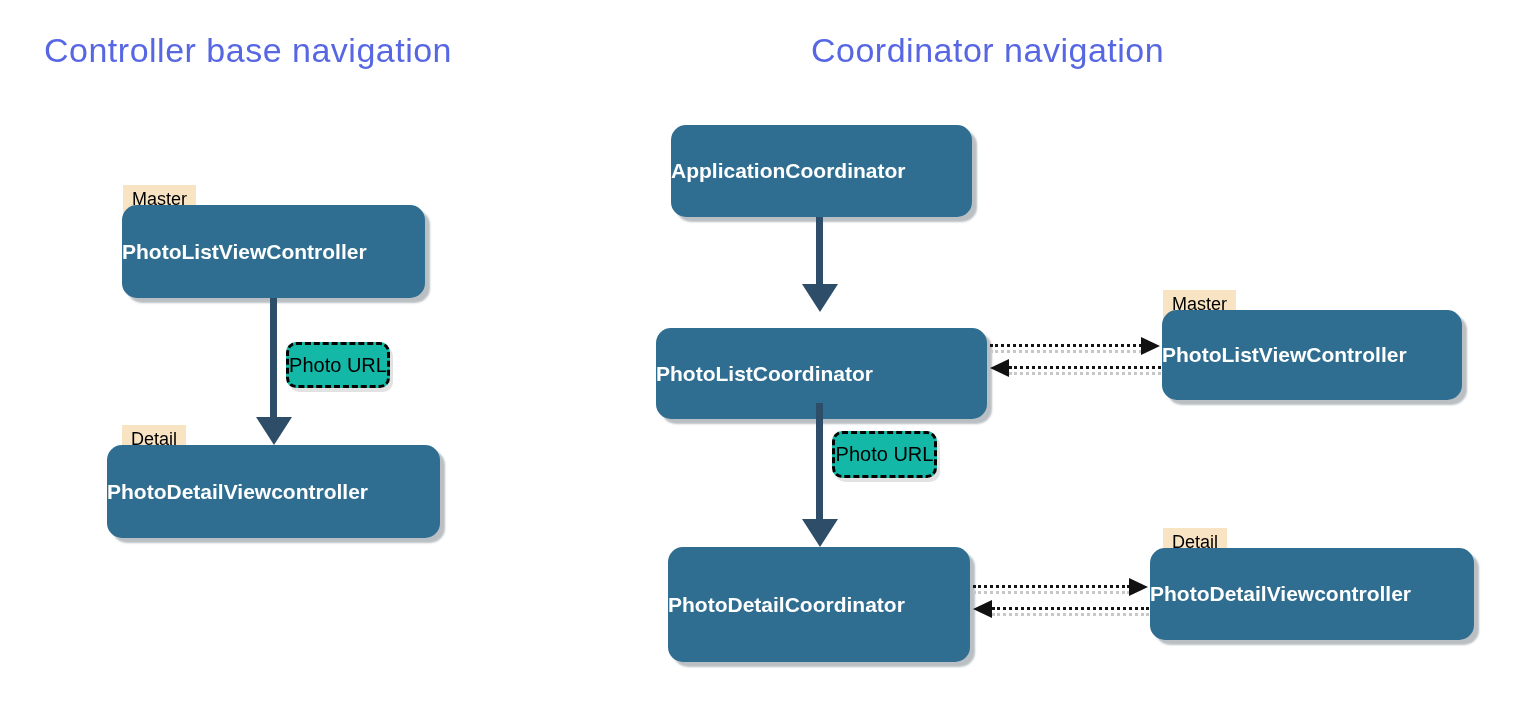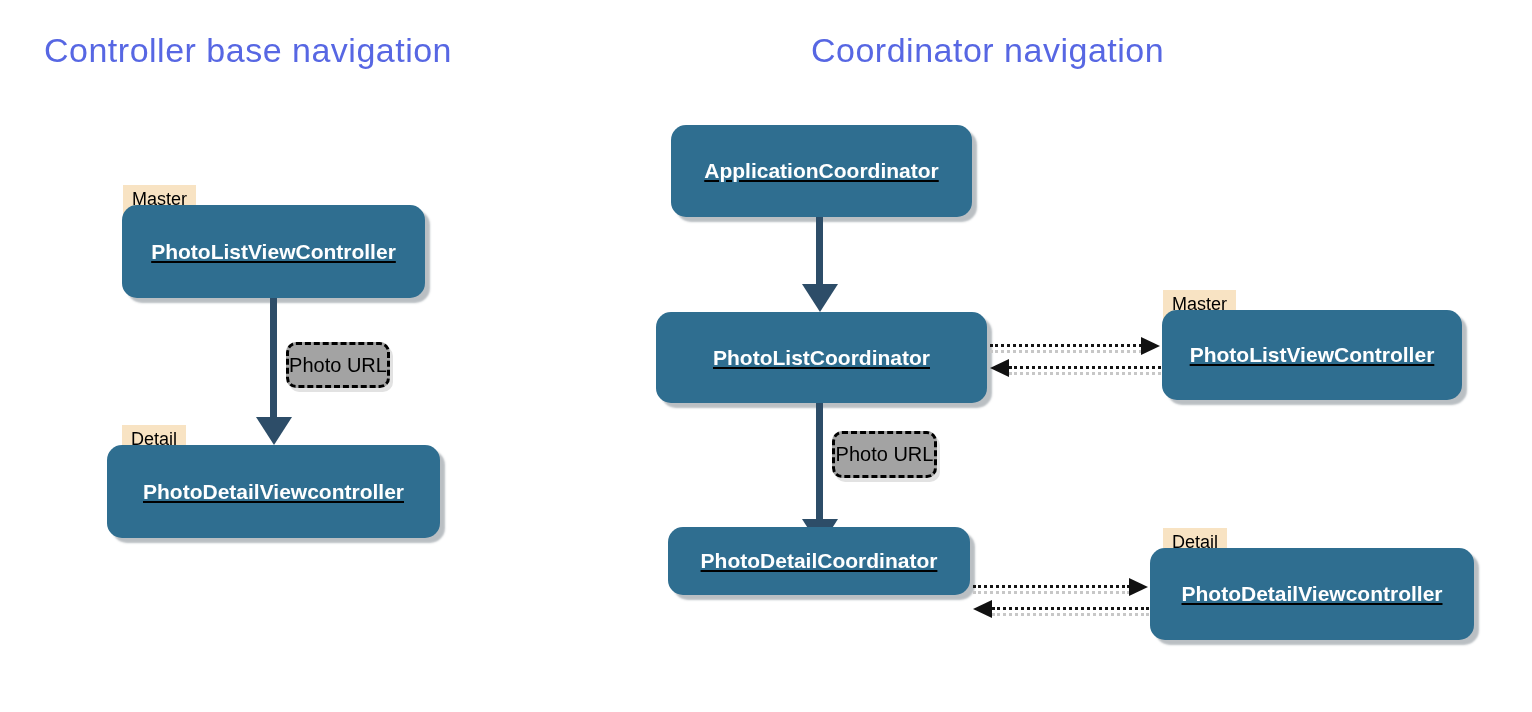--- a/index.html
+++ b/index.html
@@ -17,39 +17,38 @@
   .canvas{
     position:relative;width:1532px;height:712px;background:var(--background);
     overflow:hidden;
   }
   .title{
     position:absolute;font-size:34px;font-weight:400;color:var(--title-text);
     white-space:nowrap;letter-spacing:.5px;
   }
   .node{
     position:absolute;background:var(--node-fill);border-radius:15px;
-    display:flex;align-items:center;justify-content:center;
+    display:flex;align-items:center;
     box-shadow:5px 5px 2px rgba(130,138,146,.55);
-    text-decoration:underline;
   }
   .node-label{
     color:var(--node-text);font-weight:700;font-size:21px;white-space:nowrap;
   }
   .tag{
     position:absolute;background:var(--tag-bg);color:var(--tag-text);
     font-size:18px;padding:4px 9px 5px 9px;white-space:nowrap;margin-top:8px;
   }
   .vshaft{position:absolute;width:7px;background:var(--arrow);}
   .vhead{
     position:absolute;width:0;height:0;
     border-left:18px solid transparent;border-right:18px solid transparent;
     border-top:28px solid var(--arrow);
   }
   .edge-label{
-    position:absolute;background:#a3a3a3;border:3px dashed #000000;border-radius:10px;
+    position:absolute;background:#14b8a6;border:3px dashed #000000;border-radius:10px;
     display:flex;align-items:center;justify-content:center;
     font-size:20px;color:#000;white-space:nowrap;
     box-shadow:3px 4px 0 rgba(160,160,160,.30);
   }
   .dotline{position:absolute;height:0;border-top:3px dotted #141414;}
   .dotline-shadow{position:absolute;height:0;border-top:3px dotted #c7c7c7;}
   .tri-right{
     position:absolute;width:0;height:0;
     border-top:9px solid transparent;border-bottom:9px solid transparent;
     border-left:19px solid #111111;
@@ -95,21 +94,21 @@
 
     <div class="node" style="left:671px;top:125px;width:301px;height:92px;">
       <span class="node-label">ApplicationCoordinator</span>
     </div>
 
     <div>
       <div class="vshaft" style="left:816px;top:217px;height:70px;"></div>
       <div class="vhead" style="left:802px;top:284px;"></div>
     </div>
 
-    <div class="node" style="left:656px;top:312px;width:331px;height:91px;">
+    <div class="node" style="left:656px;top:328px;width:331px;height:91px;">
       <span class="node-label">PhotoListCoordinator</span>
     </div>
 
     <div class="tag" style="left:1163px;top:282px;">Master</div>
 
     <div class="node" style="left:1162px;top:310px;width:300px;height:90px;">
       <span class="node-label">PhotoListViewController</span>
     </div>
 
     <div>
@@ -122,21 +121,21 @@
       <div class="tri-left" style="left:990px;top:359px;"></div>
     </div>
 
     <div>
       <div class="vshaft" style="left:816px;top:403px;height:118px;"></div>
       <div class="vhead" style="left:802px;top:519px;"></div>
     </div>
 
     <div class="edge-label" style="left:832px;top:431px;width:105px;height:47px;">Photo URL</div>
 
-    <div class="node" style="left:668px;top:527px;width:302px;height:68px;">
+    <div class="node" style="left:668px;top:547px;width:302px;height:115px;">
       <span class="node-label">PhotoDetailCoordinator</span>
     </div>
 
     <div class="tag" style="left:1163px;top:520px;">Detail</div>
 
     <div class="node" style="left:1150px;top:548px;width:324px;height:92px;">
       <span class="node-label">PhotoDetailViewcontroller</span>
     </div>
 
     <div>

